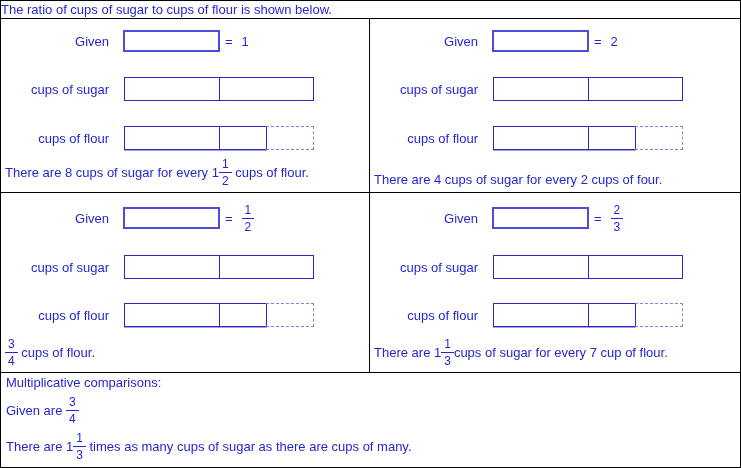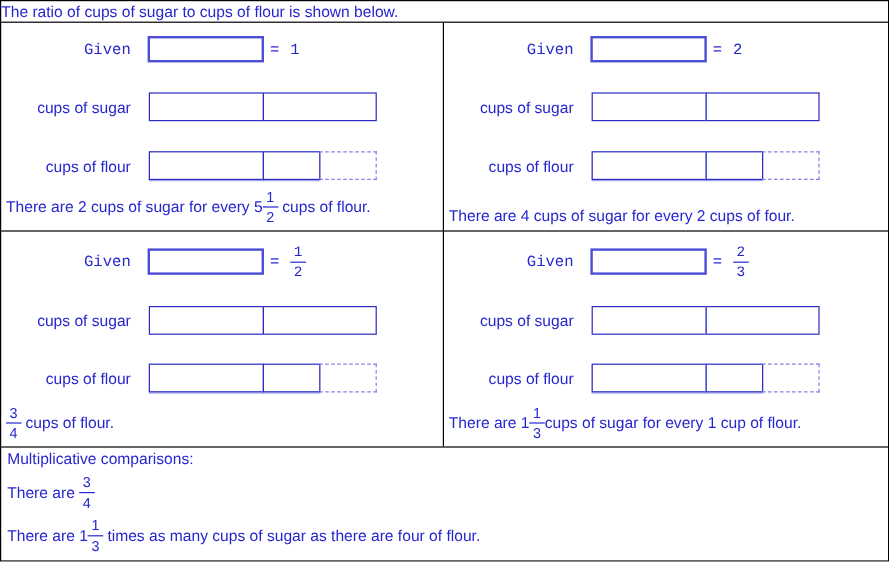--- a/index.html
+++ b/index.html
@@ -15,21 +15,21 @@
   .sheet{
     position:relative;width:741px;height:468px;background:var(--background);
     border:1px solid var(--grid_black);color:var(--text_blue);font-size:13px;
   }
   .titlebar{height:18px;line-height:17px;border-bottom:1px solid var(--grid_black);padding-left:0;white-space:pre;}
   .quads{display:grid;grid-template-columns:369px 370px;grid-template-rows:174px 179px;}
   .panel{position:relative;}
   .panel.left{border-right:1px solid var(--grid_black);}
   .panel.top{border-bottom:1px solid var(--grid_black);}
   
-  .given-row{position:absolute;left:0;right:0;top:1px;height:42px;font-family:Liberation Mono, monospace;}
+  .given-row{position:absolute;left:0;right:0;top:1px;height:42px;}
   .panel.bottom .given-row{top:4px;}
   .g-label{position:absolute;left:0;top:0;bottom:0;width:108px;display:flex;align-items:center;justify-content:flex-end;}
   .g-box{position:absolute;left:122px;top:50%;transform:translateY(-50%);width:97px;height:22px;border:2px solid var(--given_box_border);background:var(--background);}
   .g-eq{position:absolute;left:224px;top:0;bottom:0;display:flex;align-items:center;gap:9px;}
   .g-val{display:inline-flex;align-items:center;}
   
   .bar-row{position:absolute;left:0;right:0;height:24px;}
   .sugar-row{top:58px;}
   .flour-row{top:107px;}
   .panel.bottom .sugar-row{top:62px;}
@@ -82,21 +82,21 @@
       </div>
       <div class="bar-row flour-row">
         <div class="b-label">cups of flour</div>
         <div class="bar flour-bar">
           <div class="seg p1 solid" style="width: 96px;"></div>
           <div class="seg p2 solid" style="width: 48px;"></div>
           <div class="seg p3 dashed" style="width: 48px;"></div>
         </div>
       </div>
       <div class="sentence">
-        <span>There are 2 cups of sugar for every 5</span>
+        <span>There are 8 cups of sugar for every 1</span>
         <span class="frac"><span class="fnum">1</span><span class="fden">2</span></span>
         <span> cups of flour.</span>
       </div>
     </div>
 
     <div class="panel top right">
       <div class="given-row">
         <div class="g-label">Given</div>
         <div class="g-box"></div>
         <div class="g-eq">
@@ -191,32 +191,32 @@
         <div class="b-label">cups of flour</div>
         <div class="bar flour-bar">
           <div class="seg p1 solid" style="width: 96px;"></div>
           <div class="seg p2 solid" style="width: 48px;"></div>
           <div class="seg p3 dashed" style="width: 48px;"></div>
         </div>
       </div>
       <div class="sentence">
         <span>There are 1</span>
         <span class="frac"><span class="fnum">1</span><span class="fden">3</span></span>
-        <span>cups of sugar for every 1 cup of flour.</span>
+        <span>cups of sugar for every 7 cup of flour.</span>
       </div>
     </div>
 
   </div>
 
   <div class="mult">
     <div class="m-heading">Multiplicative comparisons:</div>
     <div class="m-line">
-      <span>There are </span>
+      <span>Given are </span>
       <span class="frac"><span class="fnum">3</span><span class="fden">4</span></span>
     </div>
     <div class="m-line">
       <span>There are 1</span>
       <span class="frac"><span class="fnum">1</span><span class="fden">3</span></span>
-      <span> times as many cups of sugar as there are four of flour.</span>
+      <span> times as many cups of sugar as there are cups of many.</span>
     </div>
   </div>
 
 </div>
 
 </body></html>

